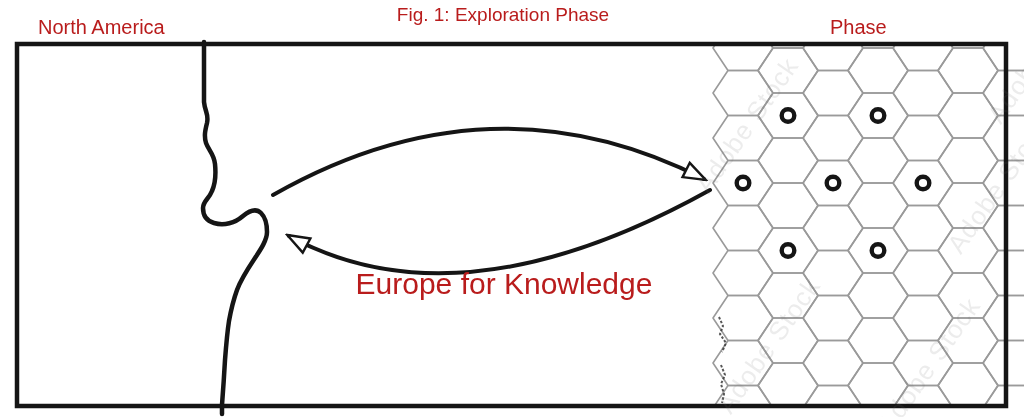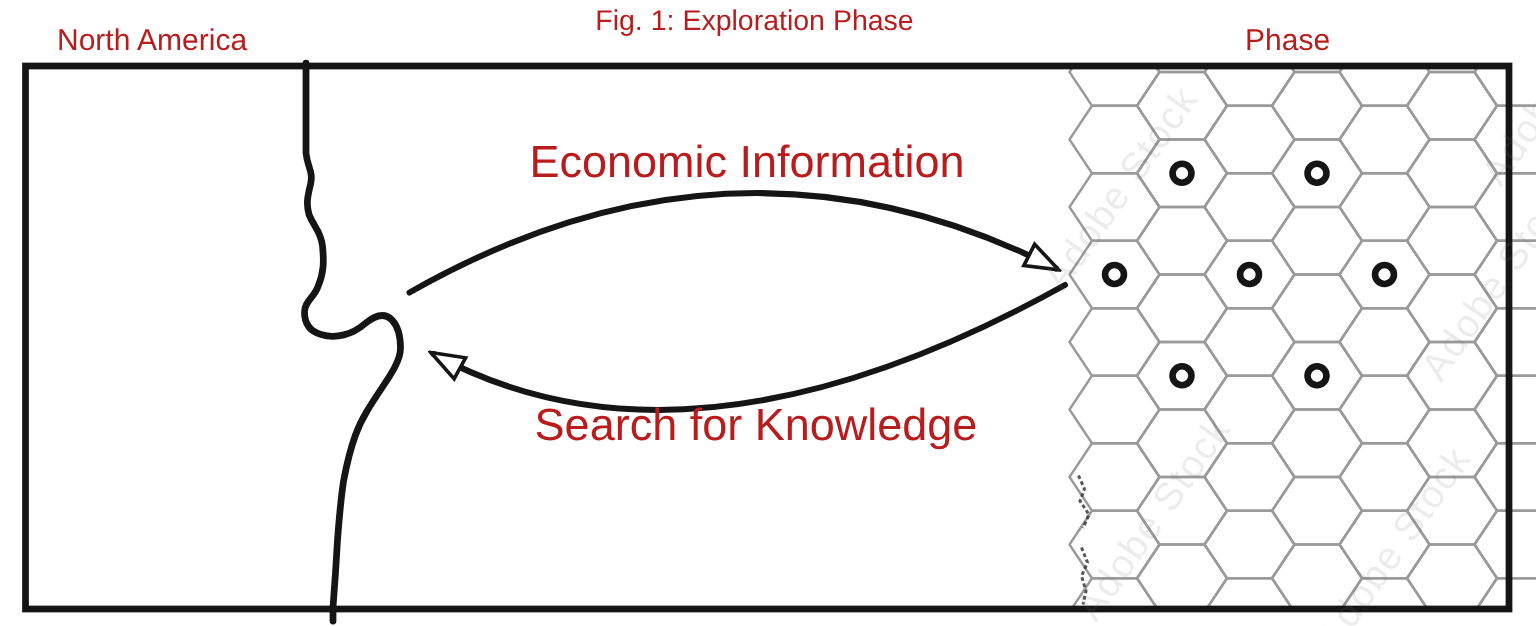--- a/index.html
+++ b/index.html
@@ -150,15 +150,14 @@
 
   <div class="wm" style="left:668px;top:110px;">Adobe Stock</div>
   <div class="wm" style="left:920px;top:170px;">Adobe Stock</div>
   <div class="wm" style="left:690px;top:330px;">Adobe Stock</div>
   <div class="wm" style="left:850px;top:350px;">Adobe Stock</div>
   <div class="wm" style="left:960px;top:40px;">Adobe Stock</div>
 
   <div class="lbl title">Fig. 1: Exploration Phase</div>
   <div class="lbl region na">North America</div>
   <div class="lbl region eu">Phase</div>
-  <div class="lbl flow top">Economic Information</div>
-  <div class="lbl flow bottom">Search for Knowledge</div>
+  <div class="lbl flow bottom">Europe for Knowledge</div>
 </div>
 
 </body></html>

